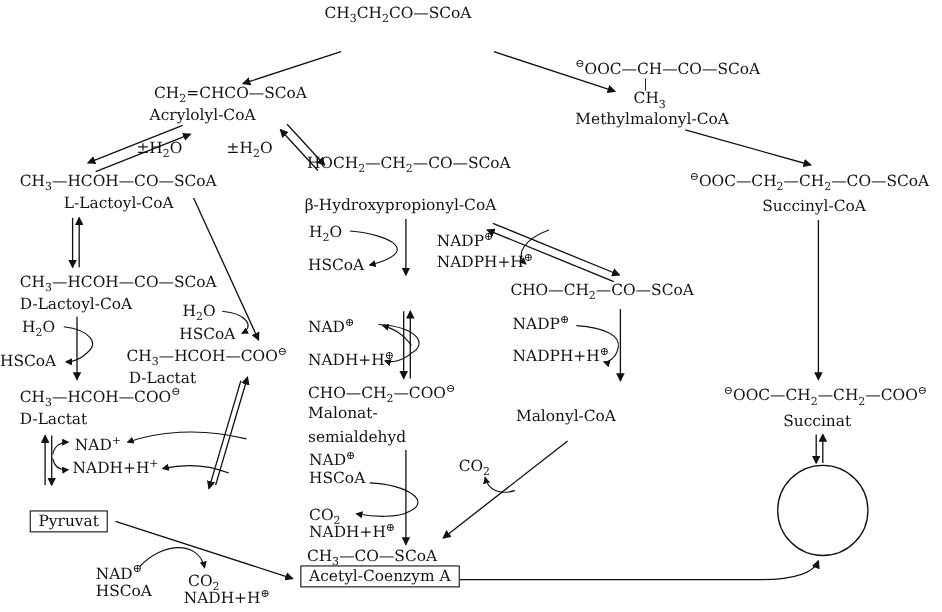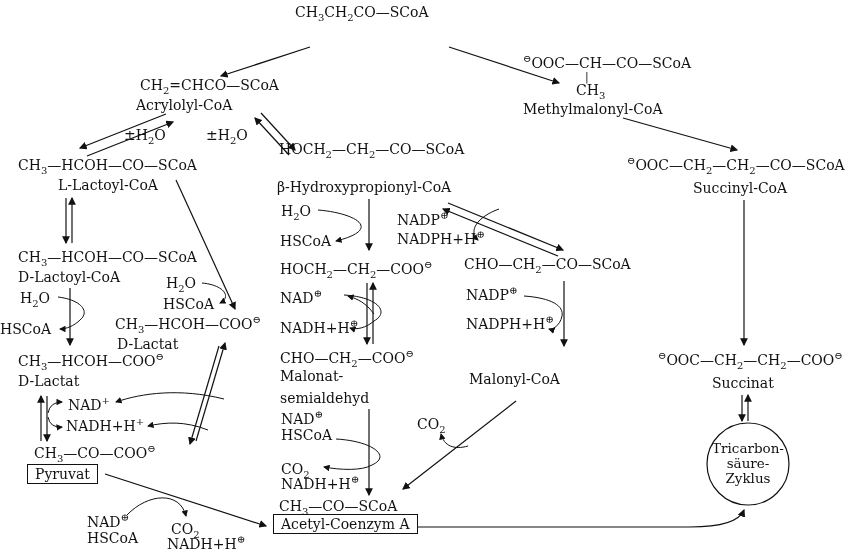--- a/index.html
+++ b/index.html
@@ -99,34 +99,32 @@
   <div class="t" style="left:18px;top:373px">D-Lactat</div>
 
   <div class="t" style="left:166px;top:275px">H<sub>2</sub>O</div>
   <div class="t" style="left:163px;top:296px">HSCoA</div>
   <div class="t" style="left:115px;top:316px">CH<sub>3</sub>—HCOH—COO<sup>⊖</sup></div>
   <div class="t" style="left:117px;top:336px">D-Lactat</div>
 
   <div class="t" style="left:68px;top:397px">NAD<sup>+</sup></div>
   <div class="t" style="left:66px;top:418px">NADH+H<sup>+</sup></div>
 
-  <div class="t" style="left:34px;top:445px">CH<sub>3</sub>—CO—COO<sup>⊖</sup></div>
   <div class="t boxed" style="left:27px;top:464px"><span>Pyruvat</span></div>
   <div class="t" style="left:87px;top:514px">NAD<sup>⊕</sup></div>
   <div class="t" style="left:87px;top:530px">HSCoA</div>
   <div class="t" style="left:171px;top:521px">CO<sub>2</sub></div>
   <div class="t" style="left:167px;top:536px">NADH+H<sup>⊕</sup></div>
 
   <div class="t" style="left:279px;top:141px">HOCH<sub>2</sub>—CH<sub>2</sub>—CO—SCoA</div>
   <div class="t" style="left:277px;top:179px">β-Hydroxypropionyl-CoA</div>
   <div class="t" style="left:281px;top:203px">H<sub>2</sub>O</div>
   <div class="t" style="left:280px;top:233px">HSCoA</div>
   <div class="t" style="left:397px;top:212px">NADP<sup>⊕</sup></div>
   <div class="t" style="left:397px;top:231px">NADPH+H<sup>⊕</sup></div>
-  <div class="t" style="left:280px;top:261px">HOCH<sub>2</sub>—CH<sub>2</sub>—COO<sup>⊖</sup></div>
   <div class="t" style="left:280px;top:290px">NAD<sup>⊕</sup></div>
   <div class="t" style="left:280px;top:320px">NADH+H<sup>⊕</sup></div>
   <div class="t" style="left:280px;top:350px">CHO—CH<sub>2</sub>—COO<sup>⊖</sup></div>
   <div class="t" style="left:280px;top:368px">Malonat-</div>
   <div class="t" style="left:280px;top:390px">semialdehyd</div>
   <div class="t" style="left:281px;top:411px">NAD<sup>⊕</sup></div>
   <div class="t" style="left:281px;top:427px">HSCoA</div>
   <div class="t" style="left:281px;top:461px">CO<sub>2</sub></div>
   <div class="t" style="left:281px;top:476px">NADH+H<sup>⊕</sup></div>
   <div class="t" style="left:279px;top:498px">CH<sub>3</sub>—CO—SCoA</div>
@@ -137,19 +135,14 @@
   <div class="t" style="left:464px;top:256px">CHO—CH<sub>2</sub>—CO—SCoA</div>
   <div class="t" style="left:466px;top:287px">NADP<sup>⊕</sup></div>
   <div class="t" style="left:466px;top:316px">NADPH+H<sup>⊕</sup></div>
   <div class="t" style="left:469px;top:371px">Malonyl-CoA</div>
 
   <div class="t" style="left:627px;top:157px"><sup>⊖</sup>OOC—CH<sub>2</sub>—CH<sub>2</sub>—CO—SCoA</div>
   <div class="t" style="left:693px;top:180px">Succinyl-CoA</div>
   <div class="t" style="left:658px;top:352px"><sup>⊖</sup>OOC—CH<sub>2</sub>—CH<sub>2</sub>—COO<sup>⊖</sup></div>
   <div class="t" style="left:712px;top:375px">Succinat</div>
 
-  <div class="circle-text" style="left:705px;top:441px;width:86px">
-    <div>Tricarbon-</div>
-    <div>säure-</div>
-    <div>Zyklus</div>
-  </div>
 
 </div>
 
 </body></html>

